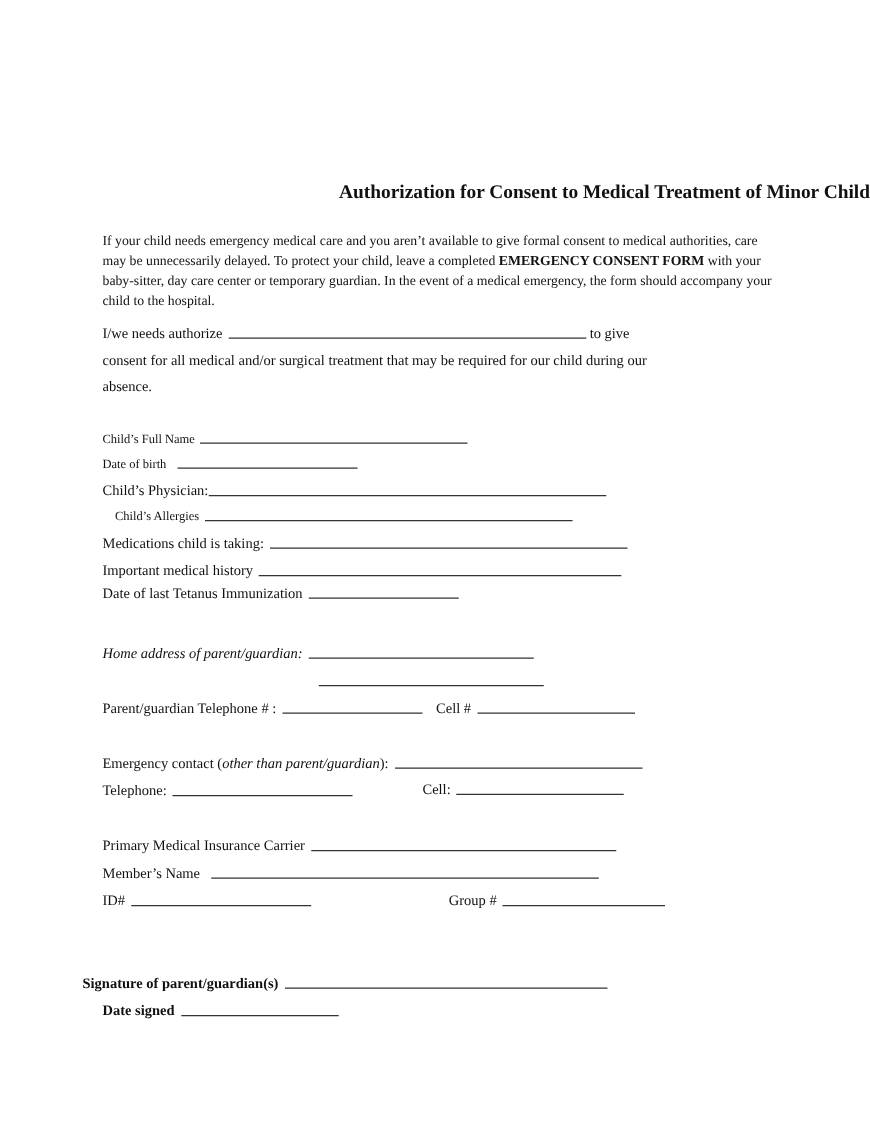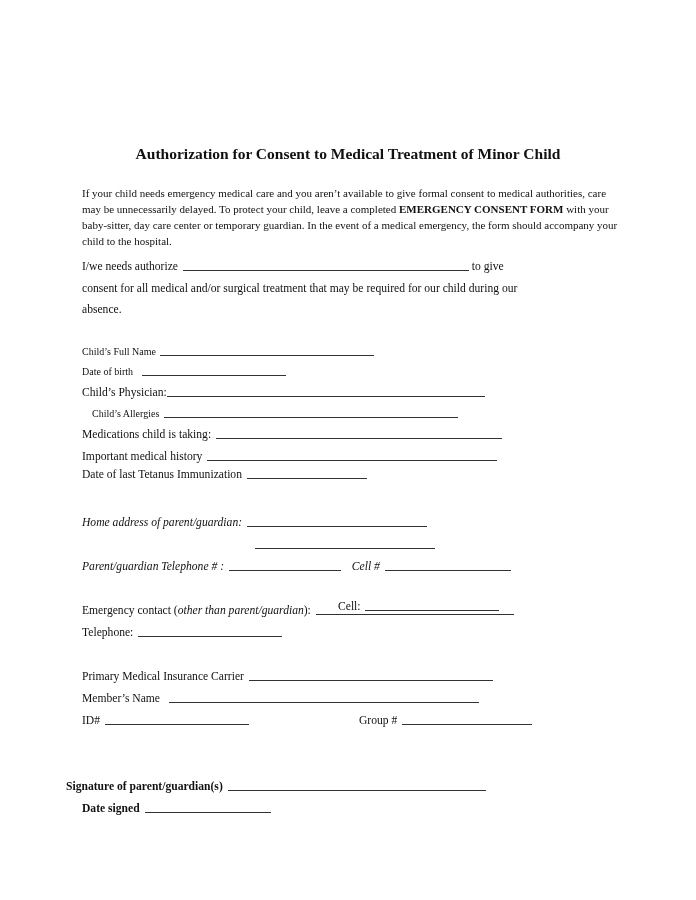--- a/index.html
+++ b/index.html
@@ -3,21 +3,21 @@
 <meta charset="utf-8">
 <style>
   html, body { margin: 0; padding: 0; background: #ffffff; }
   body {
     width: 696px; height: 900px; position: relative; overflow: hidden;
     font-family: "Liberation Serif", "DejaVu Serif", serif;
     color: #111111;
   }
   .abs { position: absolute; white-space: nowrap; }
   .title {
-    left: 0; width: 696px; top: 145px; text-align: center;
+    left: 0; width: 696px; top: 145px; text-align: right;
     font-size: 15.5px; font-weight: bold;
   }
   .intro {
     left: 82px; top: 185px; width: 540px;
     font-size: 11px; line-height: 16px; white-space: normal;
   }
   .body-text { font-size: 11.6px; }
   .small-text { font-size: 10px; }
   .line {
     display: inline-block; border-bottom: 1px solid #333;
@@ -68,36 +68,36 @@
 <div class="abs body-text" style="left:82px; top:468px;">
   <span>Date of last Tetanus Immunization</span>
   <span class="line" style="width:120px;"></span>
 </div>
 
 <div class="abs body-text" style="left:82px; top:516px;font-style:italic;">
   <span>Home address of parent/guardian:</span>
   <span class="line" style="width:180px;"></span>
 </div>
 <div class="abs" style="left:255px; top:548px; width:180px; border-bottom:1px solid #333;"></div>
-<div class="abs body-text" style="left:82px; top:560px;font-style:italic;">
+<div class="abs body-text" style="left:82px; top:560px;">
   <span>Parent/guardian Telephone # :</span>
   <span class="line" style="width:112px;"></span>
   <span style="margin-left:8px;">Cell #</span>
   <span class="line" style="width:126px;"></span>
 </div>
 
 <div class="abs body-text" style="left:82px; top:604px;">
   <span>Emergency contact (</span><span class="italic">other than parent/guardian</span><span>):</span>
   <span class="line" style="width:198px;"></span>
 </div>
 <div class="abs body-text" style="left:82px; top:626px;">
   <span>Telephone:</span>
   <span class="line" style="width:144px;"></span>
 </div>
-<div class="abs body-text" style="left:338px; top:600px;">
+<div class="abs body-text" style="left:338px; top:625px;">
   <span>Cell:</span>
   <span class="line" style="width:134px;"></span>
 </div>
 
 <div class="abs body-text" style="left:82px; top:670px;">
   <span>Primary Medical Insurance Carrier</span>
   <span class="line" style="width:244px;"></span>
 </div>
 <div class="abs body-text" style="left:82px; top:692px;text-align:right;">
   <span>Member’s Name</span>

